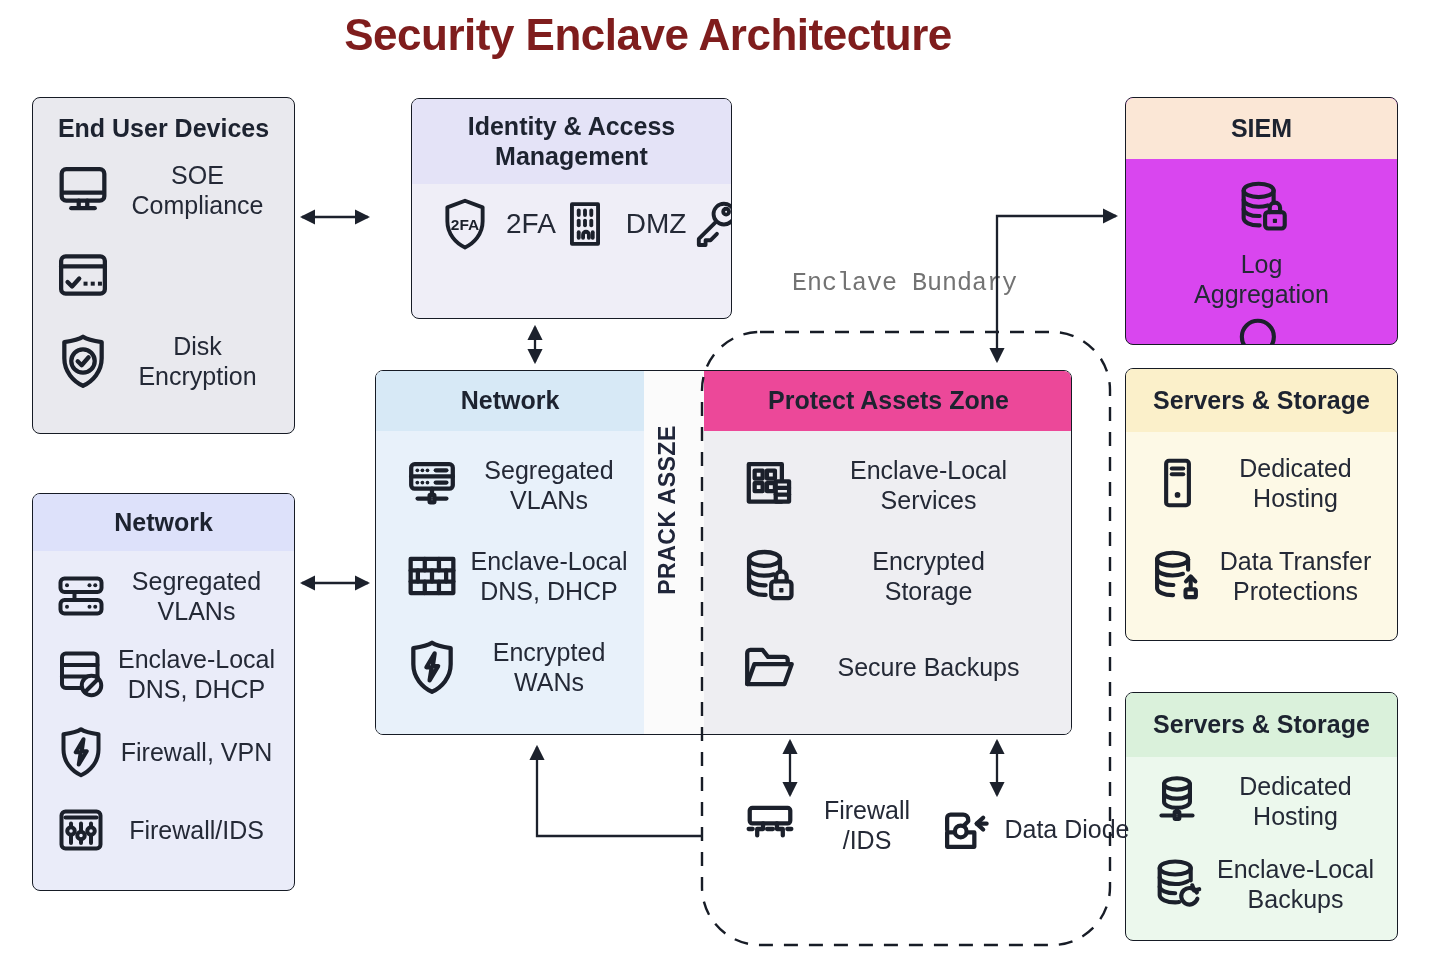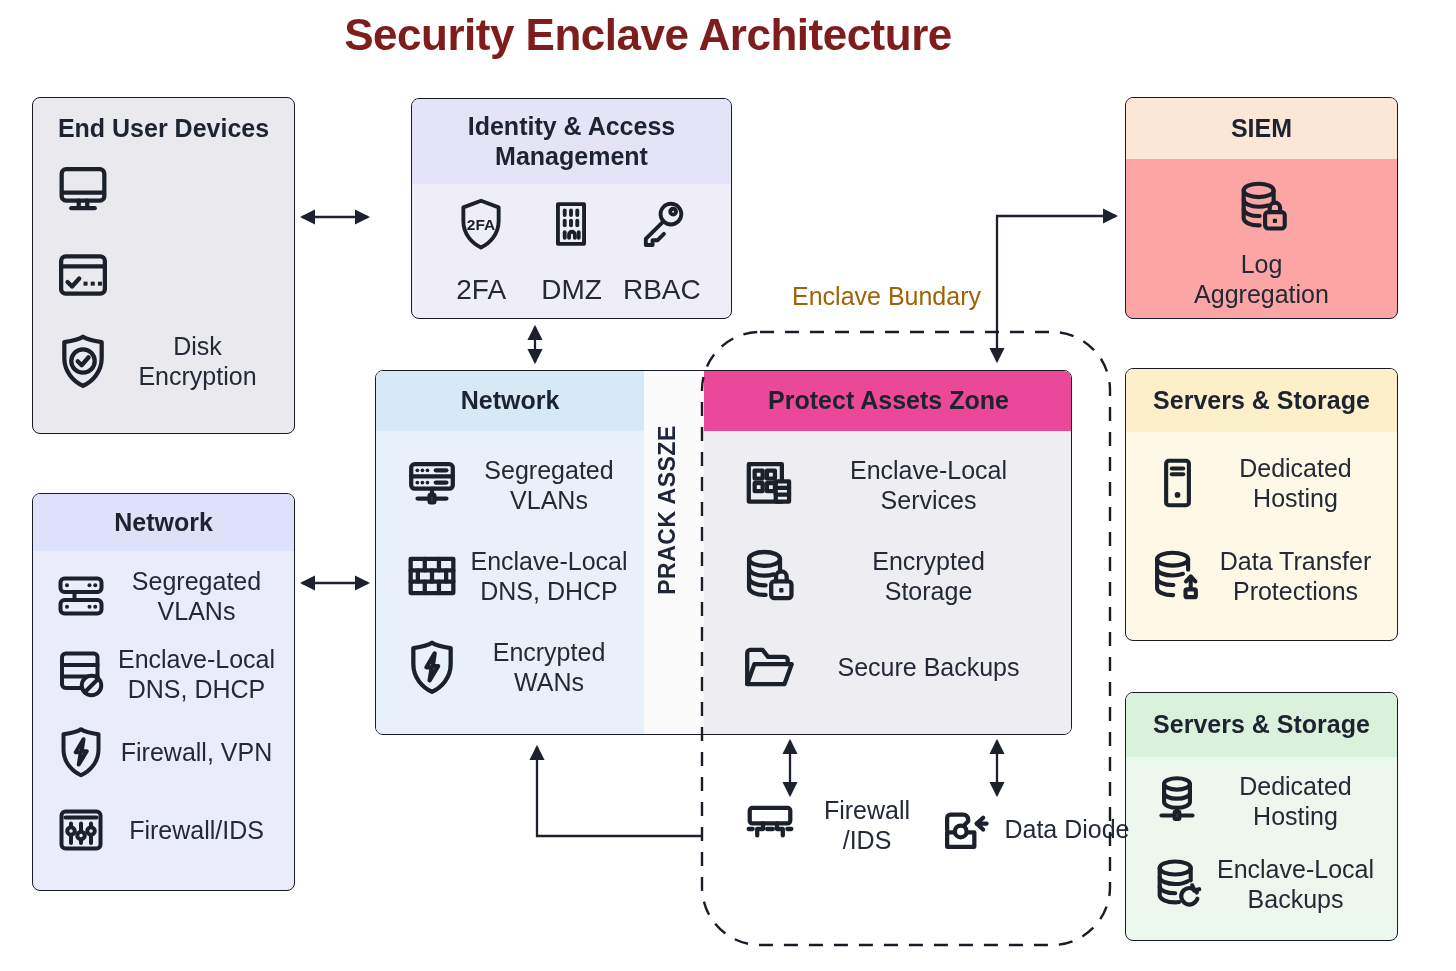--- a/index.html
+++ b/index.html
@@ -28,26 +28,26 @@
   
   .eud{left:32px;top:97px;width:263px;height:337px;background:#e9e9ee;}
   .eud .box-title{margin-top:16px;}
   .eud .rows{height:270px;padding:4px 14px 10px 18px;}
   .eud .icn{width:64px;height:64px;}
 
   
   .iam{left:375px;top:98px;width:321px;height:221px;background:#efeef7;margin-left:36px;}
   .iam .hdr{height:85px;background:#e4e3f7;}
   .iam-cols{display:flex;padding:10px 24px 6px;}
-  .iam-col{flex:1;display:flex;flex-direction:column;align-items:center;gap:19px;}
+  .iam-col{flex:1;display:flex;flex-direction:row;align-items:center;gap:12px;}
   .iam .icn{width:58px;height:60px;}
   .iam .lbl{font-size:28px;}
 
   
-  .siem{left:1125px;top:97px;width:273px;height:222px;background:#fca5a5;}
+  .siem{left:1125px;top:97px;width:273px;height:248px;background:#d946ef;}
   .siem .hdr{height:61px;background:#fbe7d6;}
   .siem-cols{display:flex;padding:14px 6px 4px;flex-direction:column;}
   .siem-col{flex:1;display:flex;flex-direction:column;align-items:center;gap:8px;}
   .siem .icn{width:62px;height:68px;}
 
   
   .lnet{left:32px;top:493px;width:263px;height:398px;background:#eaecf9;}
   .lnet .hdr{height:57px;background:#dde1fa;}
   .lnet .rows{height:330px;padding:6px 12px 12px 18px;}
   .lnet .icn{width:60px;height:60px;}
@@ -68,21 +68,21 @@
   .sst{left:1125px;top:368px;width:273px;height:273px;background:#fdf9e6;}
   .sst .hdr{height:63px;background:#fbf0ca;}
   .sst .rows{height:200px;padding:4px 14px 10px 20px;}
   .sst .icn{width:62px;height:66px;}
   .ssb{left:1125px;top:692px;width:273px;height:249px;background:#ecf8ed;}
   .ssb .hdr{height:64px;background:#daf1db;}
   .ssb .rows{height:176px;padding:2px 14px 8px 20px;}
   .ssb .icn{width:62px;height:64px;}
 
   
-  .boundary-label{position:absolute;left:792px;top:282px;font-size:25px;color:#a16207;}
+  .boundary-label{position:absolute;left:792px;top:269px;font-size:25px;color:#737373;font-family:Liberation Mono, monospace;}
   .vertical-label{
     position:absolute;left:530px;top:494px;width:280px;height:32px;text-align:center;
     font-size:23px;font-weight:700;letter-spacing:.5px;color:#20263a;
     transform:rotate(-90deg);
   }
 
   
   .gateway{position:absolute;display:flex;flex-direction:row;align-items:center;gap:6px;}
   .gw-fw{left:737px;top:793px;width:116px;}
   .gw-dd{left:928px;top:797px;width:134px;}
@@ -104,20 +104,22 @@
       <div class="row">
         <span class="icn">
           <svg viewBox="0 0 24 24">
               <rect x="4" y="4.2" width="16" height="11.8" rx="1.7"></rect>
               <line x1="4.4" y1="13" x2="19.6" y2="13"></line>
               <line x1="10.4" y1="16" x2="10.4" y2="18.6"></line>
               <line x1="13.6" y1="16" x2="13.6" y2="18.6"></line>
               <line x1="7.6" y1="18.8" x2="16.4" y2="18.8"></line>
             </svg>
         </span>
+        <div class="lbl">SOE
+Compliance</div>
       </div>
       <div class="row">
         <span class="icn">
           <svg viewBox="0 0 24 24">
               <rect x="3.8" y="5" width="16.4" height="14" rx="1.7"></rect>
               <line x1="3.8" y1="8.8" x2="20.2" y2="8.8"></line>
               <path d="M6.2 14.6 l1.7 1.7 2.7-3"></path>
               <rect x="12.2" y="14.5" width="1.5" height="1.5" fill="#1b202b" stroke="none"></rect>
               <rect x="14.9" y="14.5" width="1.5" height="1.5" fill="#1b202b" stroke="none"></rect>
               <rect x="17.6" y="14.5" width="1.5" height="1.5" fill="#1b202b" stroke="none"></rect>

